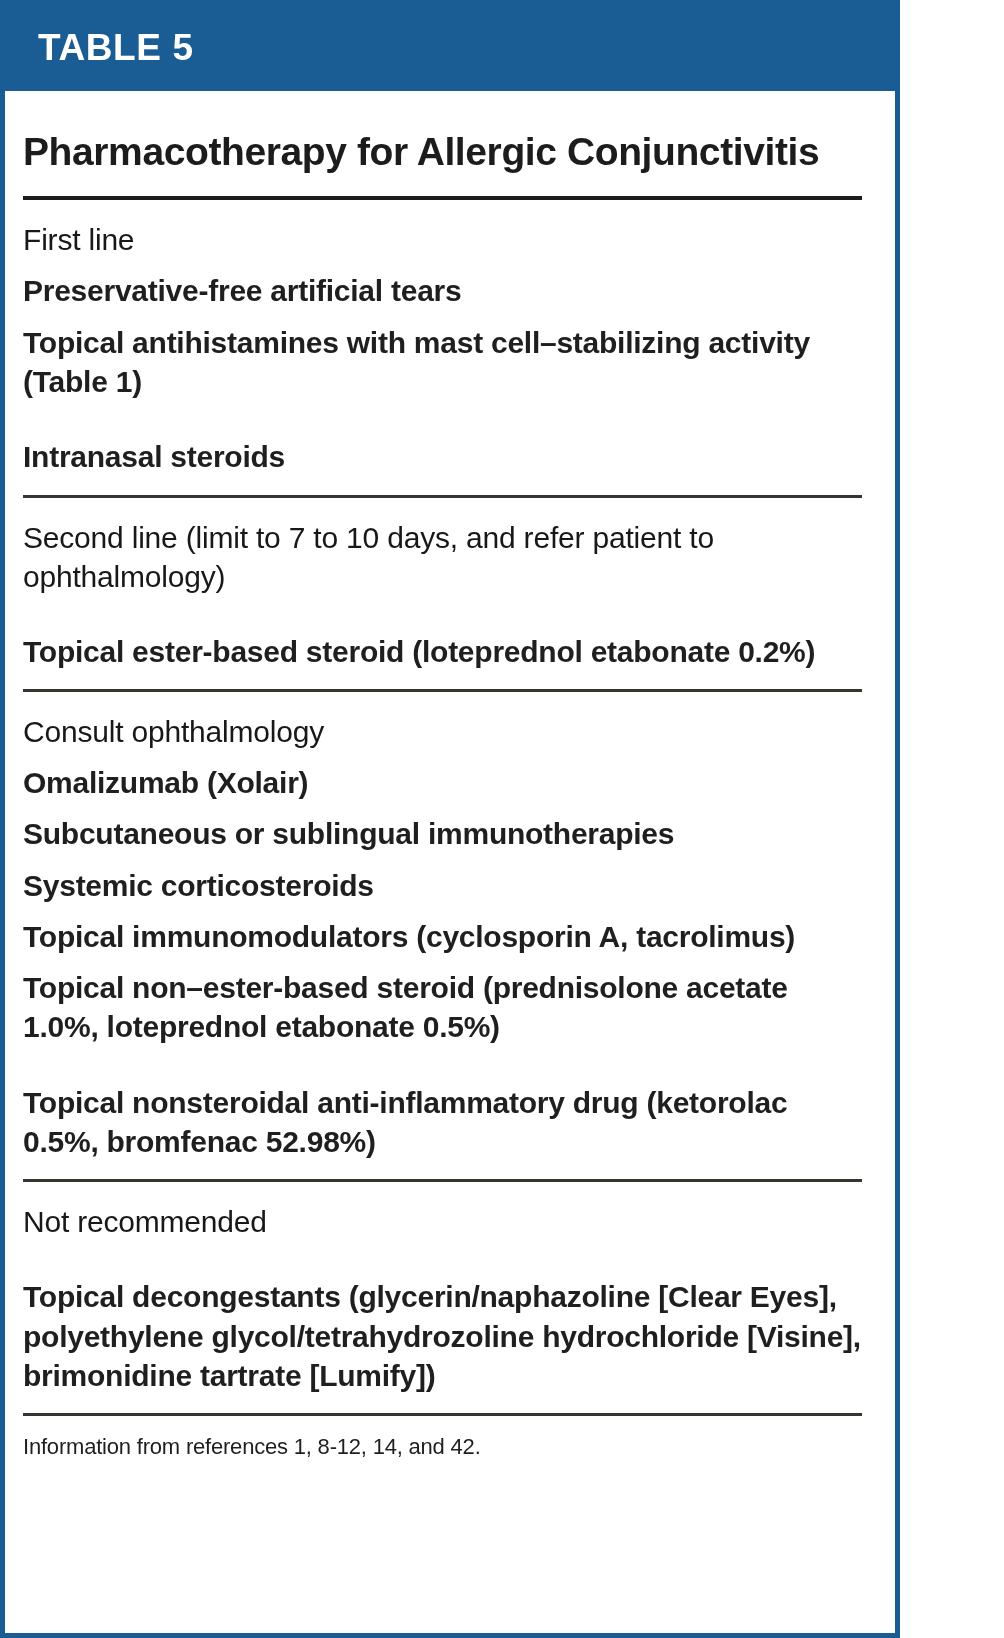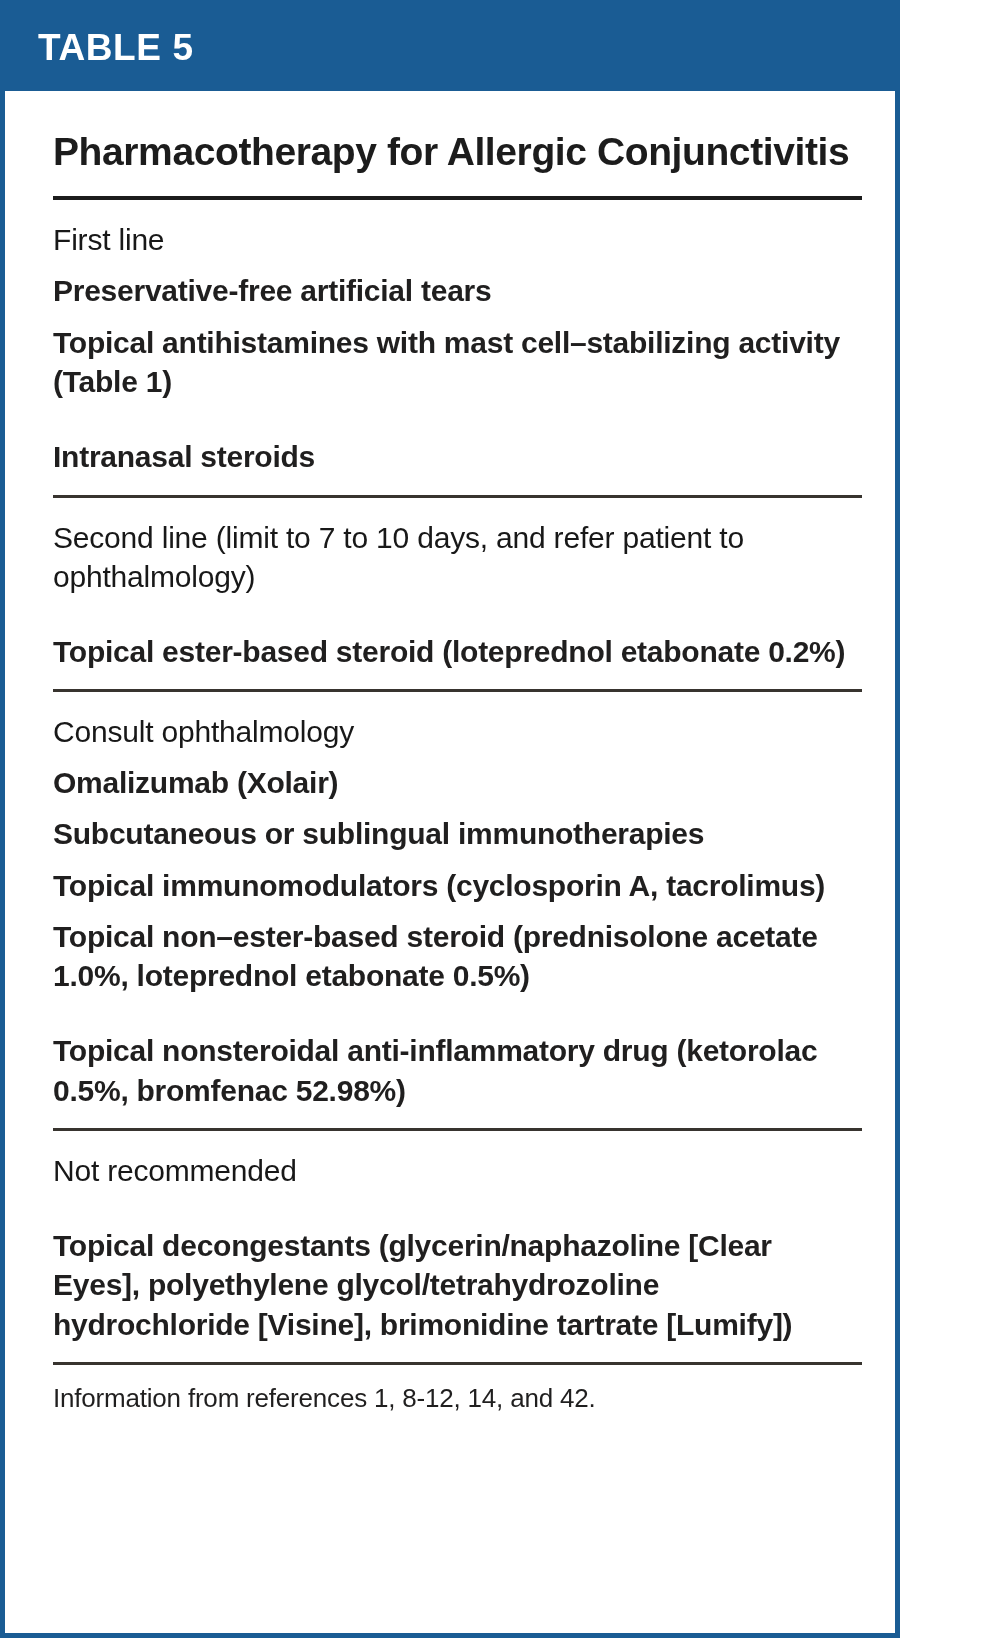--- a/index.html
+++ b/index.html
@@ -35,21 +35,21 @@
     color: #ffffff;
     font-size: 37px;
     font-weight: bold;
     letter-spacing: 0.6px;
     line-height: 1;
     font-stretch: condensed;
   }
 
   
   .table-body {
-    padding: 0 33px 0 48px;
+    padding: 0 33px 0 18px;
   }
 
   .table-title {
     font-size: 39px;
     font-weight: bold;
     color: #1c1c1c;
     line-height: 1.14;
     letter-spacing: -0.4px;
     margin-top: 39px;
     margin-bottom: 22px;
@@ -89,21 +89,21 @@
     letter-spacing: -0.25px;
     margin: 0 0 12px 0;
   }
   .section-item:last-child { margin-bottom: 0; margin-top: 36px; }
 
   .footnote-wrap {
     padding-top: 17px;
     padding-bottom: 20px;
   }
   .footnote {
-    font-size: 26px;
+    font-size: 22px;
     color: #201f1f;
     line-height: 1.3;
     letter-spacing: -0.2px;
     margin: 0;
   }
 </style>
 </head>
 <body>
 
 <div class="table-card">
@@ -131,20 +131,21 @@
       <div class="section-heading">Second line (limit to 7 to 10 days, and refer patient to ophthalmology)</div>
       <div class="section-item">Topical ester-based steroid (loteprednol etabonate 0.2%)</div>
     </div>
 
     <div class="rule-light"></div>
 
     <div class="section">
       <div class="section-heading">Consult ophthalmology</div>
       <div class="section-item">Omalizumab (Xolair)</div>
       <div class="section-item">Subcutaneous or sublingual immunotherapies</div>
+      <div class="section-item">Systemic corticosteroids</div>
       <div class="section-item">Topical immunomodulators (cyclosporin A, tacrolimus)</div>
       <div class="section-item">Topical non–ester-based steroid (prednisolone acetate 1.0%, loteprednol etabonate 0.5%)</div>
       <div class="section-item">Topical nonsteroidal anti-inflammatory drug (ketorolac 0.5%, bromfenac 52.98%)</div>
     </div>
 
     <div class="rule-light"></div>
 
     <div class="section">
       <div class="section-heading">Not recommended</div>
       <div class="section-item">Topical decongestants (glycerin/naphazoline [Clear Eyes], polyethylene glycol/tetrahydrozoline hydrochloride [Visine], brimonidine tartrate [Lumify])</div>

